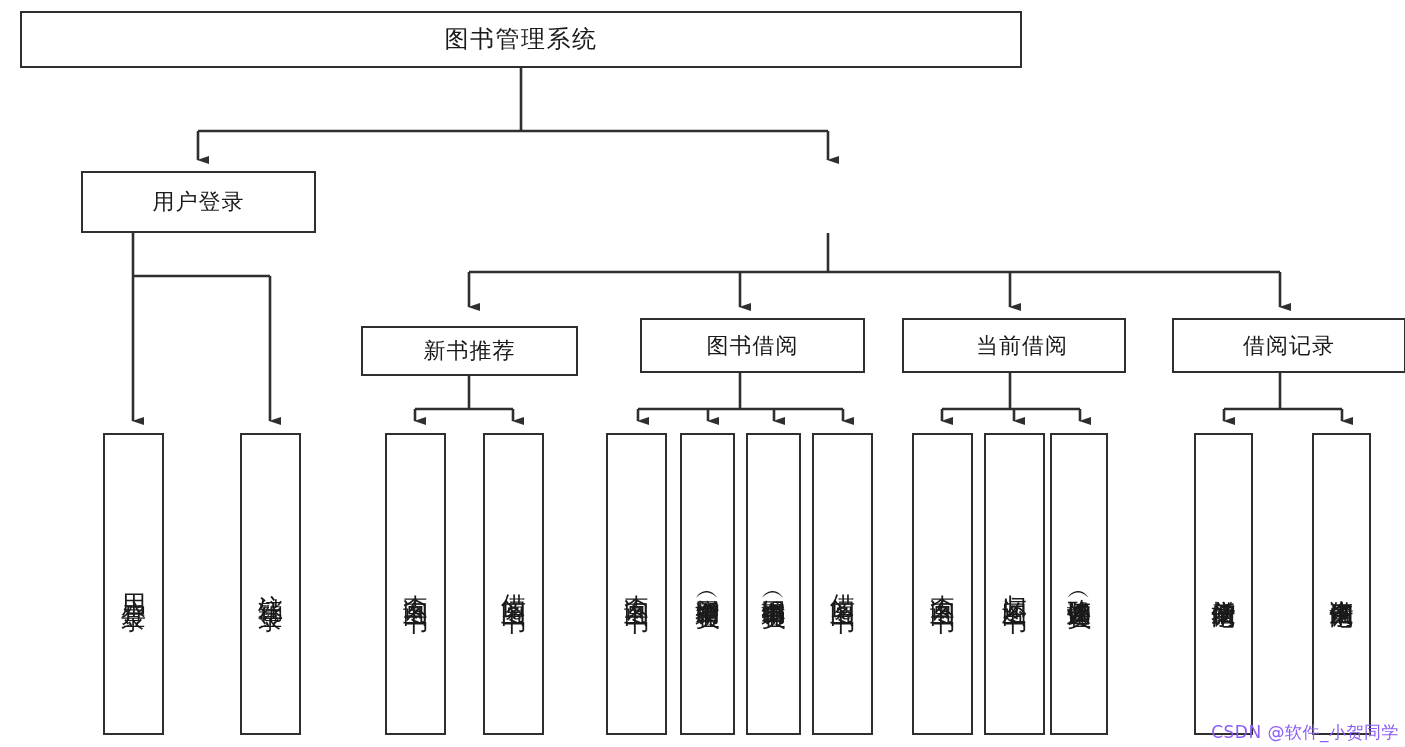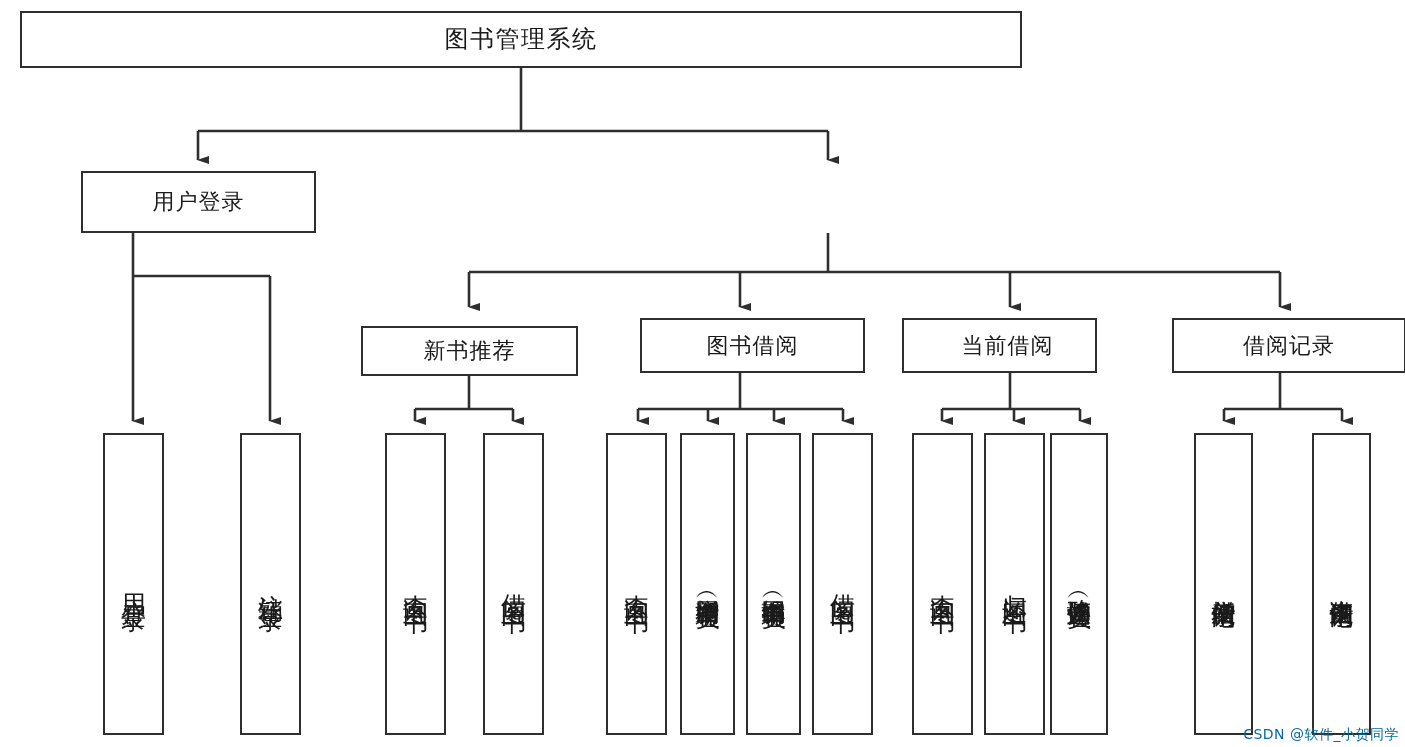--- a/index.html
+++ b/index.html
@@ -35,22 +35,22 @@
     font-size:25px;
     letter-spacing:5px;
     line-height:1;
   }
   .node.v.tall .lbl{font-size:24px;letter-spacing:1px;}
 
   .watermark{
     position:absolute;
     right:6px;
     bottom:3px;
-    font-size:14px;
-    color:#0369a1;
+    font-size:17px;
+    color:#8b5cf6;
     letter-spacing:0.5px;
     white-space:nowrap;
     user-select:none;
   }
 </style>
 </head>
 <body>
 
 <div id="stage">
 
@@ -111,21 +111,21 @@
   <div class="node h" style="left:81px;top:171px;width:235px;height:62px;">
     <span class="lbl">用户登录</span>
   </div>
 
   <div class="node h" style="left:361px;top:326px;width:217px;height:50px;">
     <span class="lbl">新书推荐</span>
   </div>
   <div class="node h" style="left:632px;top:318px;width:225px;height:55px;margin-left:8px;">
     <span class="lbl">图书借阅</span>
   </div>
-  <div class="node h" style="left:902px;top:318px;width:195px;height:55px;padding-left:16px;">
+  <div class="node h" style="left:902px;top:318px;width:224px;height:55px;padding-left:16px;">
     <span class="lbl">当前借阅</span>
   </div>
   <div class="node h" style="left:1172px;top:318px;width:234px;height:55px;">
     <span class="lbl">借阅记录</span>
   </div>
 
   <div class="node v" style="left:103px;top:433px;width:61px;height:302px;">
     <span class="lbl">用户登录</span>
   </div>
   <div class="node v" style="left:240px;top:433px;width:61px;height:302px;">

